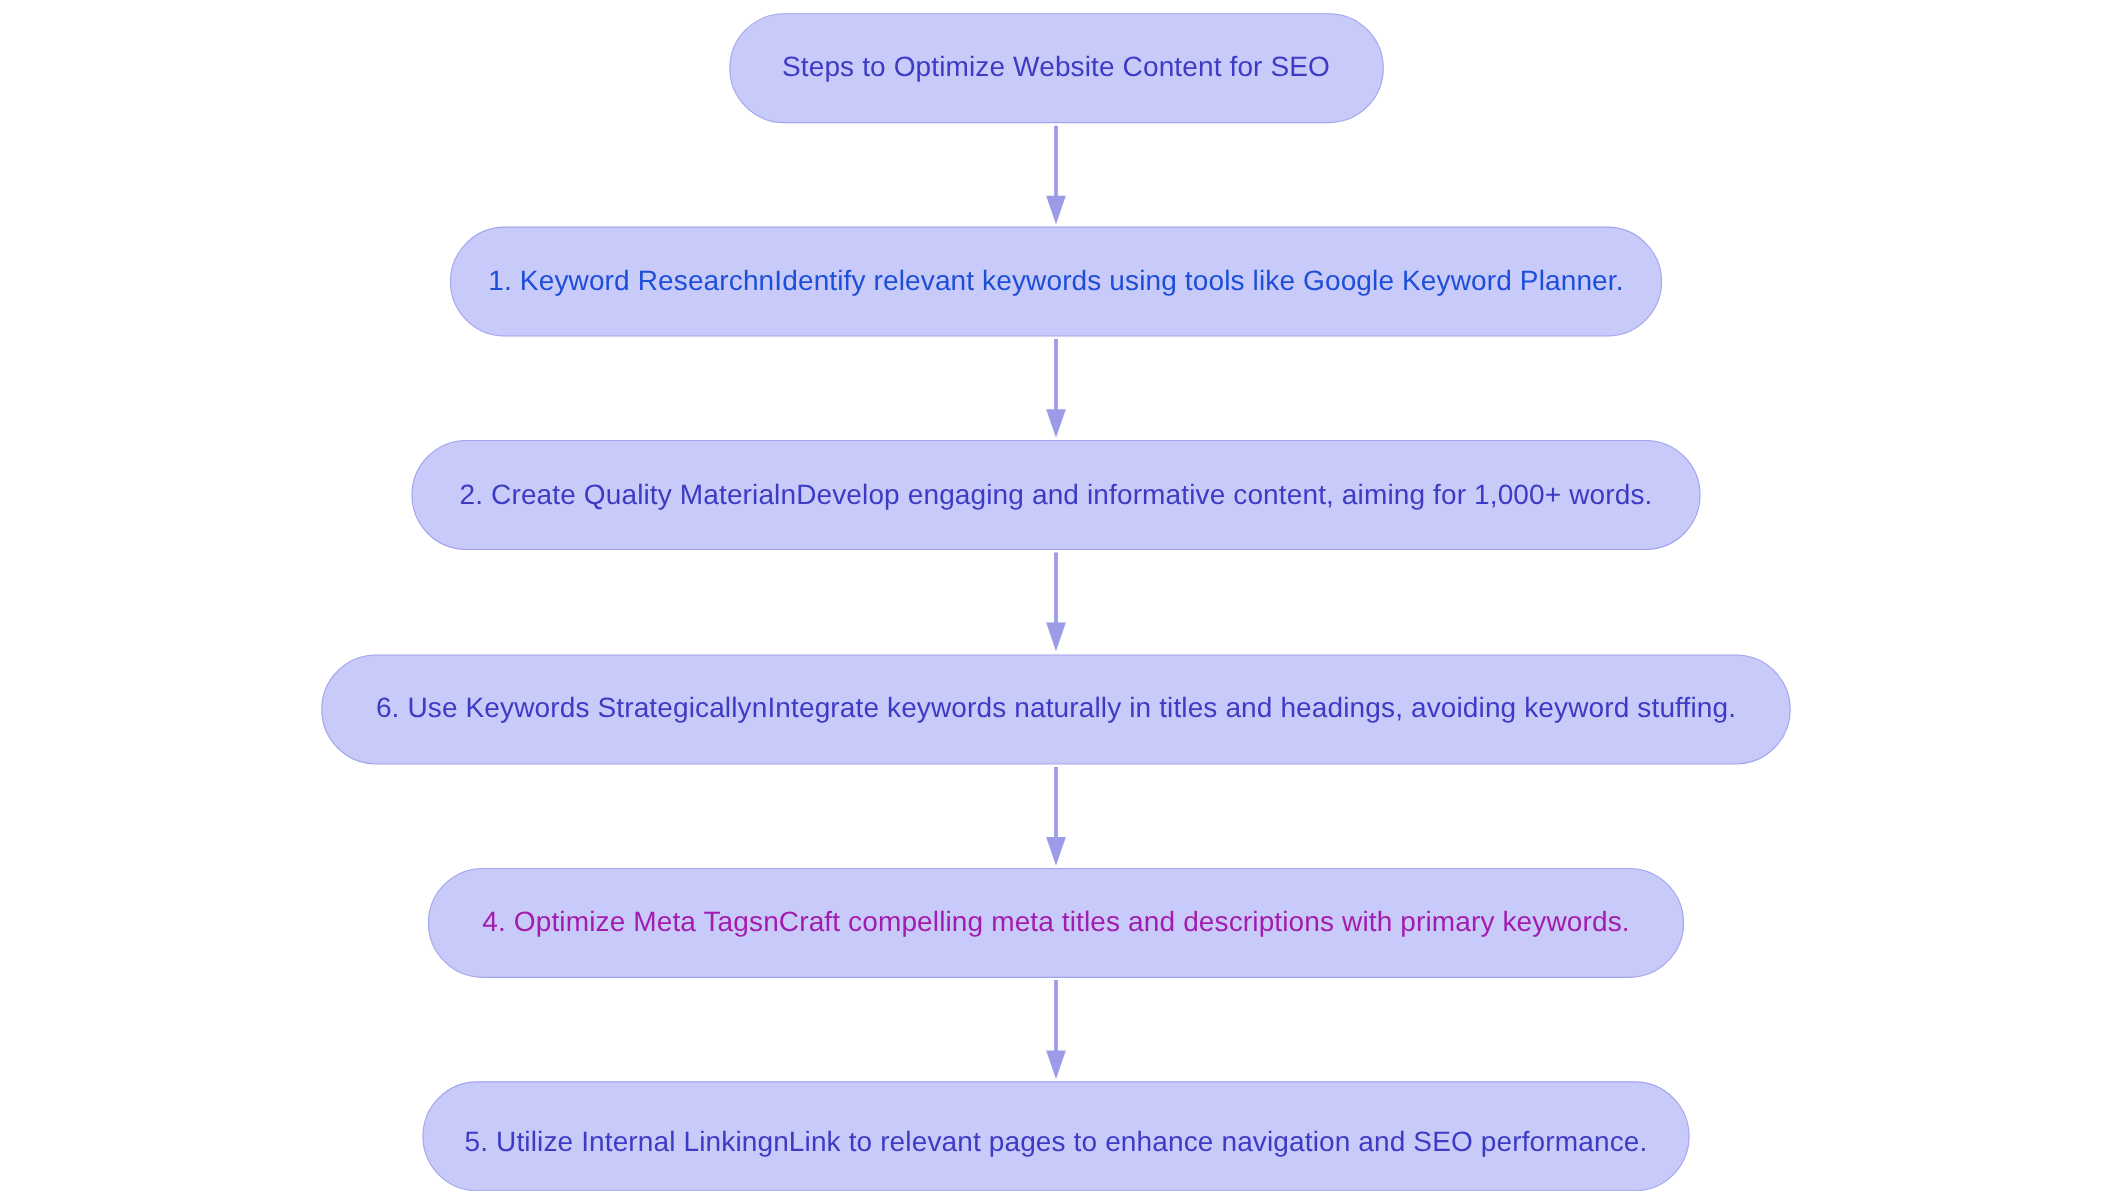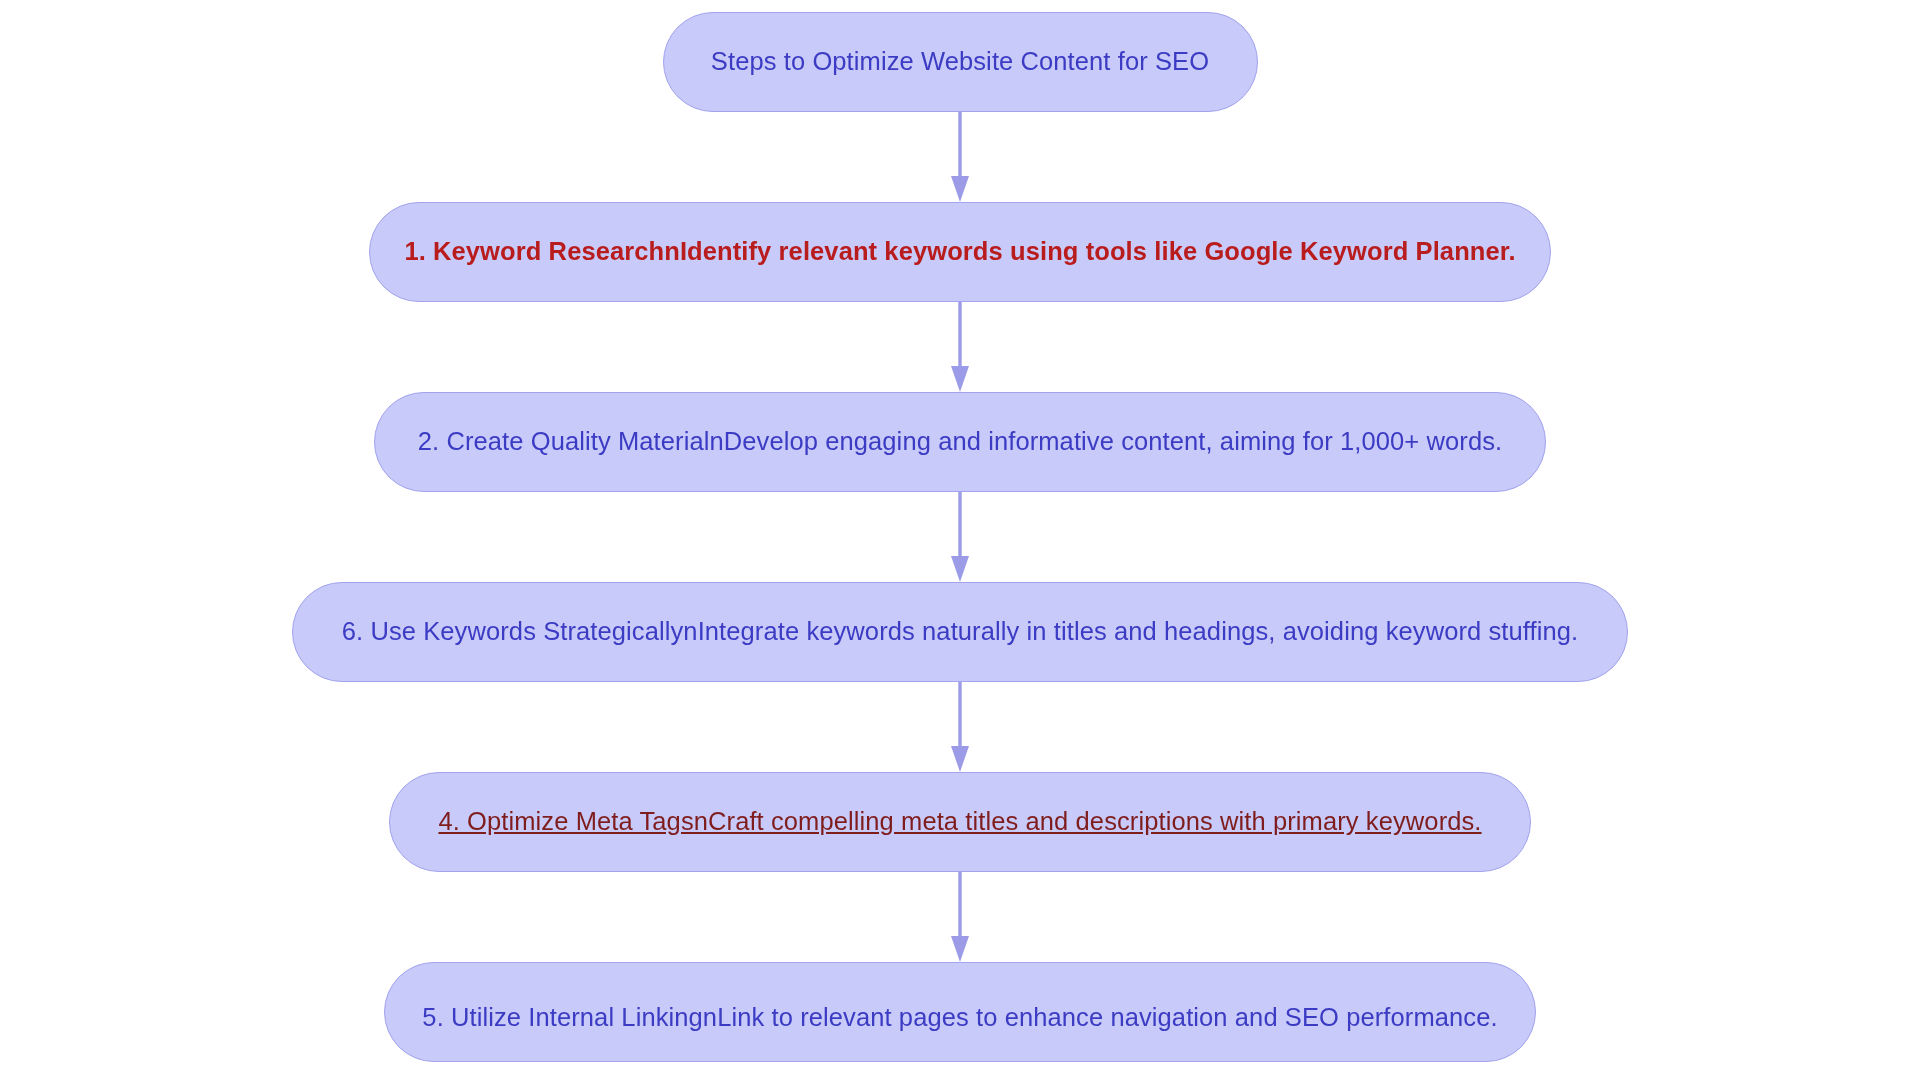--- a/index.html
+++ b/index.html
@@ -16,21 +16,21 @@
   }
 
   #flowchart {
     position: relative;
     width: 1920px;
     height: 1083px;
     background: #ffffff;
     display: flex;
     flex-direction: column;
     align-items: center;
-    justify-content: flex-start;
+    justify-content: space-between;
     box-sizing: border-box;
     padding-top: 12px;
   }
 
   .node {
     box-sizing: border-box;
     height: 100px;
     background: #c8caf9;
     border: 1.6px solid #a3a3ee;
     border-radius: 50px;
@@ -83,21 +83,21 @@
   <div class="node n-title" style="background: rgb(200, 202, 249); border-color: rgb(163, 163, 238);">
     <span class="node-label" style="color: rgb(59, 59, 196);">Steps to Optimize Website Content for SEO</span>
   </div>
 
   <svg class="connector" viewBox="0 0 26 90" preserveAspectRatio="none">
     <line class="conn-line" x1="13" y1="0" x2="13" y2="66" style="stroke: rgb(155, 155, 232);"></line>
     <polygon class="conn-head" points="13,90 4,64 22,64" style="fill: rgb(155, 155, 232);"></polygon>
   </svg>
 
   <div class="node n-1" style="background: rgb(200, 202, 249); border-color: rgb(163, 163, 238);">
-    <span class="node-label" style="color: #b91c1c; font-weight: bold;">1. Keyword ResearchnIdentify relevant keywords using tools like Google Keyword Planner.</span>
+    <span class="node-label" style="color: #1d4ed8;">1. Keyword ResearchnIdentify relevant keywords using tools like Google Keyword Planner.</span>
   </div>
 
   <svg class="connector" viewBox="0 0 26 90" preserveAspectRatio="none">
     <line class="conn-line" x1="13" y1="0" x2="13" y2="66" style="stroke: rgb(155, 155, 232);"></line>
     <polygon class="conn-head" points="13,90 4,64 22,64" style="fill: rgb(155, 155, 232);"></polygon>
   </svg>
 
   <div class="node n-2" style="background: rgb(200, 202, 249); border-color: rgb(163, 163, 238);">
     <span class="node-label" style="color: rgb(59, 59, 196);">2. Create Quality MaterialnDevelop engaging and informative content, aiming for 1,000+ words.</span>
   </div>
@@ -110,21 +110,21 @@
   <div class="node n-3" style="background: rgb(200, 202, 249); border-color: rgb(163, 163, 238);">
     <span class="node-label" style="color: rgb(59, 59, 196);">6. Use Keywords StrategicallynIntegrate keywords naturally in titles and headings, avoiding keyword stuffing.</span>
   </div>
 
   <svg class="connector" viewBox="0 0 26 90" preserveAspectRatio="none">
     <line class="conn-line" x1="13" y1="0" x2="13" y2="66" style="stroke: rgb(155, 155, 232);"></line>
     <polygon class="conn-head" points="13,90 4,64 22,64" style="fill: rgb(155, 155, 232);"></polygon>
   </svg>
 
   <div class="node n-4" style="background: rgb(200, 202, 249); border-color: rgb(163, 163, 238);">
-    <span class="node-label" style="color: #7f1d1d; text-decoration: underline;">4. Optimize Meta TagsnCraft compelling meta titles and descriptions with primary keywords.</span>
+    <span class="node-label" style="color: #a21caf;">4. Optimize Meta TagsnCraft compelling meta titles and descriptions with primary keywords.</span>
   </div>
 
   <svg class="connector" viewBox="0 0 26 90" preserveAspectRatio="none">
     <line class="conn-line" x1="13" y1="0" x2="13" y2="66" style="stroke: rgb(155, 155, 232);"></line>
     <polygon class="conn-head" points="13,90 4,64 22,64" style="fill: rgb(155, 155, 232);"></polygon>
   </svg>
 
   <div class="node n-5" style="background: rgb(200, 202, 249); border-color: rgb(163, 163, 238);">
     <span class="node-label" style="color: rgb(59, 59, 196); margin-top: 12px;">5. Utilize Internal LinkingnLink to relevant pages to enhance navigation and SEO performance.</span>
   </div>

